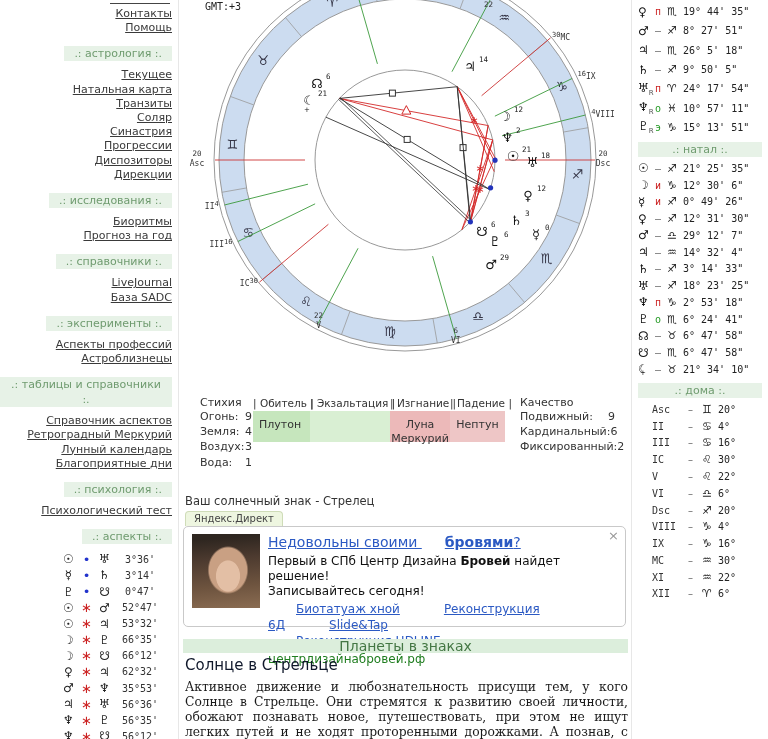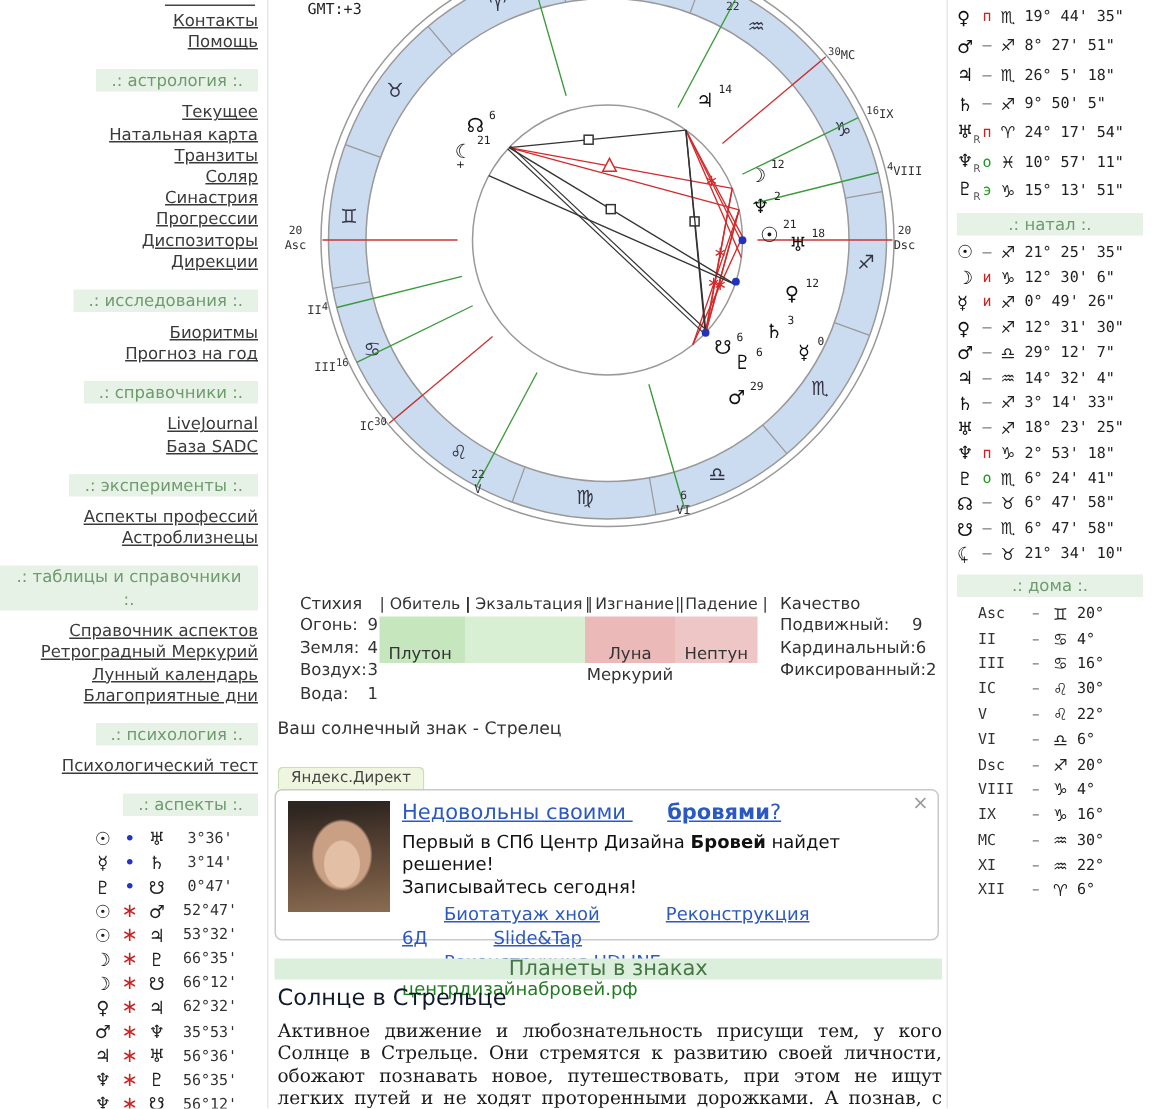--- a/index.html
+++ b/index.html
@@ -53,29 +53,29 @@
   #wheel { position:absolute; left:0; top:0; }
 
   .elements { position:absolute; left:0; top:396px; width:445px; font-size:11px; }
   .el-head { color:#333; }
   .el-grid { position:absolute; }
   .el-col1 { left:17px; top:0; width:52px; }
   .el-col1 .r { display:flex; justify-content:space-between; line-height:15.2px; }
   .dig-block { left:70px; top:0; width:252px; position:absolute; }
   .dig-head { display:flex; line-height:14px; font-size:10.5px; white-space:nowrap; }
   .dig-cells { display:flex; height:31px; margin-top:1px; }
-  .dcell { font-size:11px; text-align:center; padding-top:18px; line-height:14px; }
+  .dcell { font-size:11px; text-align:center; padding-top:7px; line-height:14px; }
   .c-dom { width:57px; background:#c6e6bd; text-align:left; padding-left:6px; }
   .c-exa { width:80px; background:#d9efd3; }
   .c-det { width:60px; background:#ecb9b9; }
   .c-fall { width:55px; background:#eec6c6; }
   .qual-col { left:337px; top:0; width:95px; position:absolute; }
   .qual-col .r { display:flex; justify-content:space-between; line-height:15.2px; }
 
-  .sun-line { position:absolute; left:2px; top:478px; font-size:11.5px; color:#333; }
+  .sun-line { position:absolute; left:2px; top:494px; font-size:11.5px; color:#333; }
 
   
   .ad-tab { position:absolute; left:2px; top:511px; background:#eef6e0;
     border:1px solid #cfdcb8; border-bottom:none; border-radius:4px 4px 0 0;
     font-size:10px; color:#444; padding:1px 8px 2px; }
   .ad-box { position:absolute; left:0px; top:526px; width:443px; height:101px;
     border:1px solid #c9c9c9; border-radius:5px; background:#fff; }
   .ad-close { position:absolute; right:6px; top:2px; color:#999; font-size:13px;
     cursor:pointer; line-height:13px; }
   .ad-photo { position:absolute; left:8px; top:7px; width:68px; height:74px;

